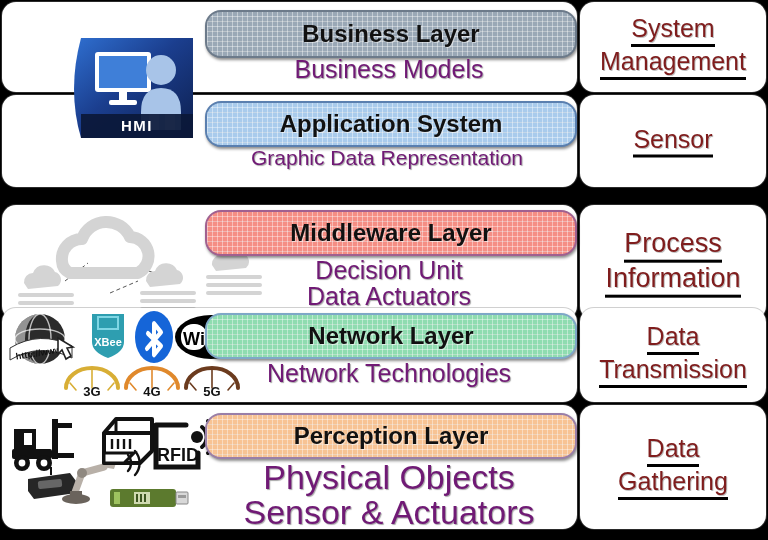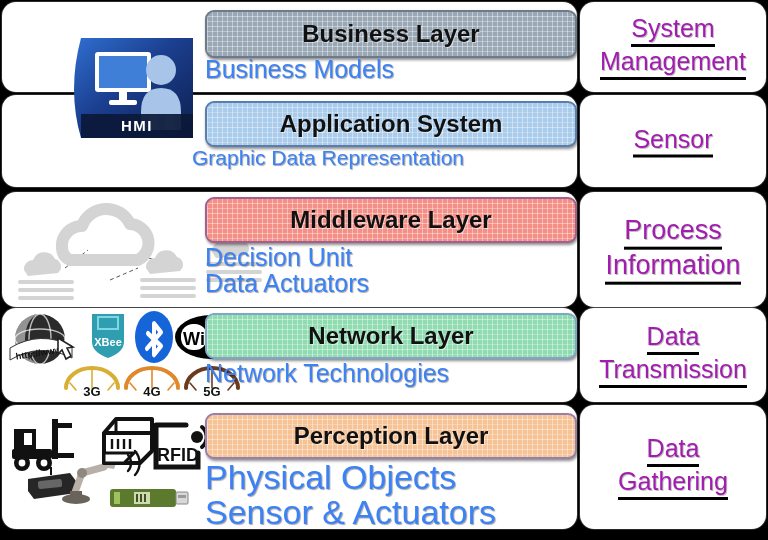--- a/index.html
+++ b/index.html
@@ -8,42 +8,42 @@
   #stage{position:relative;width:768px;height:540px;background:#000;}
 
   
   .row{position:absolute;left:0;width:768px;display:flex;}
   .panel{position:relative;background:#fff;border-radius:14px;box-shadow:0 0 0 1px rgba(120,120,120,.35);}
   .panel-left{margin-left:2px;}
   .panel-right{margin-left:3px;margin-right:2px;}
 
   
   .pill{
-    position:absolute;border-radius:9px;
+    position:absolute;border-radius:16px;
     display:flex;align-items:center;justify-content:center;
     box-shadow:1px 2px 3px rgba(0,0,0,.45);
     overflow:hidden;
   }
   .pill .tex{position:absolute;inset:0;
      background-image:
        linear-gradient(0deg,rgba(255,255,255,.40) 1px,transparent 1px),
        linear-gradient(90deg,rgba(255,255,255,.40) 1px,transparent 1px),
        linear-gradient(0deg,rgba(0,0,0,.07) 1px,transparent 1px);
      background-size:5px 5px,5px 5px,10px 10px;
   }
   .pill .ptxt{position:relative;z-index:2;font-weight:bold;color:#111;
      text-shadow:1px 1px 0 rgba(255,255,255,.45);white-space:nowrap;}
 
   
-  .sub{position:absolute;color:#3b82f6;
+  .sub{position:absolute;text-align:center;color:#701a75;
        text-shadow:1px 1px 1px rgba(0,0,0,.35);line-height:1.04;white-space:nowrap;}
 
   
   .rlabel{position:absolute;left:0;right:0;top:50%;transform:translateY(-50%);
-          text-align:center;color:#a21caf;line-height:1.16;}
+          text-align:center;color:#7f1d1d;line-height:1.16;}
   .rlabel span{display:block;}
   .rlabel u{text-decoration:none;border-bottom:3px solid #000;padding-bottom:1px;
             display:inline-block;text-shadow:1px 1px 0 rgba(0,0,0,.25);}
 
   
   .iconwrap{position:absolute;}
   svg{display:block;overflow:visible;}
 </style>
 </head>
 <body>
@@ -107,21 +107,21 @@
       </div>
     </div>
 
     <div class="panel panel-right" style="width:186px;height:92px;">
       <div class="rlabel" style="font-size:25px;">
         <span><u>Sensor</u></span>
       </div>
     </div>
   </div>
 
-  <div class="row" style="top:192px;height:105px;">
+  <div class="row" style="top:205px;height:105px;">
     <div class="panel panel-left" style="width:575px;height:115px;">
 
       <div class="iconwrap" style="left:8px;top:6px;width:200px;height:108px;">
         <svg width="200" height="108" viewBox="0 0 200 108">
           <g stroke="#555" stroke-width="1" stroke-dasharray="4 3" fill="none">
             <line x1="55" y1="70" x2="78" y2="52"></line>
             <line x1="100" y1="82" x2="128" y2="70"></line>
             <line x1="132" y1="58" x2="158" y2="66"></line>
           </g>
           <path d="M52 50 a20 20 0 0 1 20 -22 a26 26 0 0 1 48 -2 a19 19 0 0 1 8 36 L60 62 a14 14 0 0 1 -8 -12 Z" fill="none" stroke="#d4d4d4" stroke-width="12" stroke-linejoin="round"></path>

